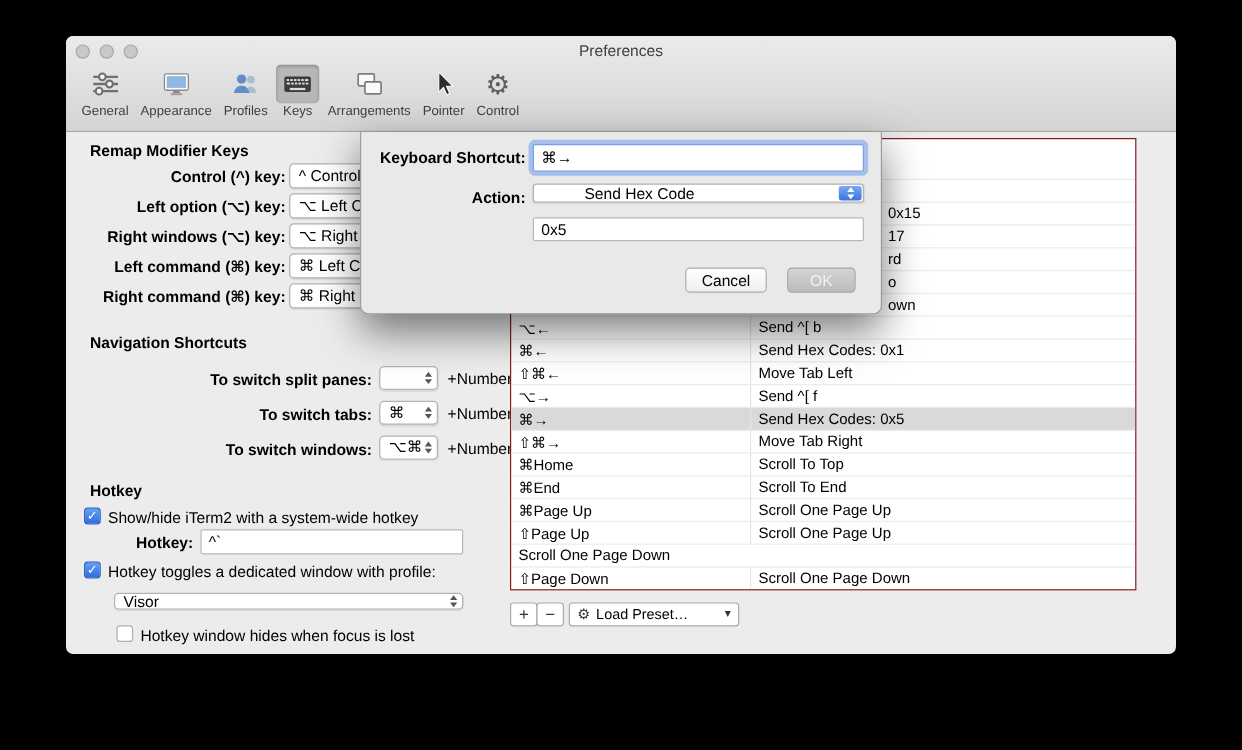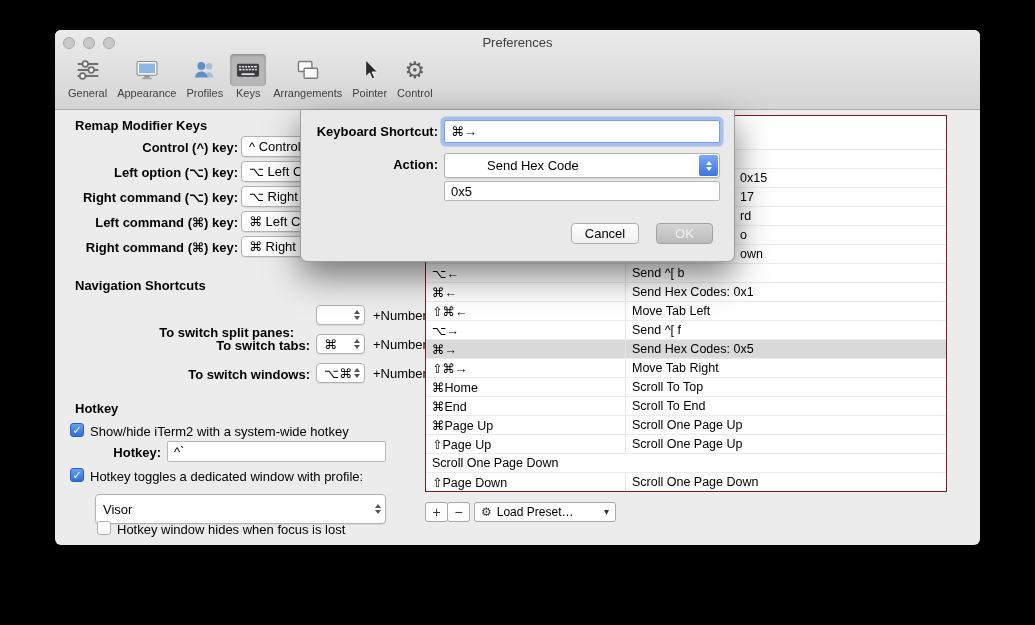--- a/index.html
+++ b/index.html
@@ -86,21 +86,21 @@
   .sheet {
     position: absolute; left: 245px; top: 80px; width: 435px; height: 152px;
     background: #e9e9e9; border: 1px solid #9d9d9d; border-top: none;
     border-radius: 0 0 7px 7px; box-shadow: 0 14px 34px rgba(0,0,0,.5); z-index: 20;
   }
   .sheet .flabel { position: absolute; }
   .kfield {
     left: 143px; top: 10px; width: 276px; height: 23px;
     border: 1px solid #74a0ee; box-shadow: 0 0 0 3.5px rgba(100,150,240,.5);
   }
-  .action-pop { left: 143px; top: 43px; width: 276px; height: 25px; padding-right: 26px; border-radius: 3px; padding-left: 42px; }
+  .action-pop { left: 143px; top: 43px; width: 276px; height: 16px; padding-right: 26px; border-radius: 3px; padding-left: 42px; }
   .bluebox {
     position: absolute; right: 1px; top: 1px; bottom: 1px; width: 19px; border-radius: 2px;
     background: linear-gradient(#7aa9f8, #3d74e0);
     display: flex; flex-direction: column; align-items: center; justify-content: center; gap: 2px;
   }
   .bluebox .tri.up { border-bottom-color: #fff; }
   .bluebox .tri.dn { border-top-color: #fff; }
   .pfield { left: 143px; top: 71px; width: 276px; height: 20px; }
   .btn {
     position: absolute; top: 113px; height: 21px; border-radius: 4px; font-size: 13px;
@@ -224,21 +224,21 @@
 
   <div class="flabel" style="left:20px; width:163px; top:135px;">Left option (⌥) key:</div>
   <div class="select" style="left:186px; top:131px; width:152px; height:21px;">
     <span>⌥ Left Option</span>
     <span class="ud">
         <i class="tri up"></i>
         <i class="tri dn"></i>
       </span>
   </div>
 
-  <div class="flabel" style="left:20px; width:163px; top:160px;">Right command (⌥) key:</div>
+  <div class="flabel" style="left:20px; width:163px; top:160px;">Right windows (⌥) key:</div>
   <div class="select" style="left:186px; top:156px; width:152px; height:21px;">
     <span>⌥ Right Option</span>
     <span class="ud">
         <i class="tri up"></i>
         <i class="tri dn"></i>
       </span>
   </div>
 
   <div class="flabel" style="left:20px; width:163px; top:185px;">Left command (⌘) key:</div>
   <div class="select" style="left:186px; top:181px; width:152px; height:21px;">
@@ -253,21 +253,21 @@
   <div class="select" style="left:186px; top:206px; width:152px; height:21px;">
     <span>⌘ Right Command</span>
     <span class="ud">
         <i class="tri up"></i>
         <i class="tri dn"></i>
       </span>
   </div>
 
   <div class="sec" style="left:20px; top:248px;">Navigation Shortcuts</div>
 
-  <div class="flabel" style="left:4px; width:235px; top:279px;margin-top:16px;">To switch split panes:</div>
+  <div class="flabel" style="left:20px; width:235px; top:279px;">To switch split panes:</div>
   <div class="select" style="left:261px; top:275px; width:49px; height:20px;">
     <span></span>
     <span class="ud">
         <i class="tri up"></i>
         <i class="tri dn"></i>
       </span>
   </div>
   <div class="plain" style="left:318px; top:278px;">+Number</div>
 
   <div class="flabel" style="left:20px; width:235px; top:308px;">To switch tabs:</div>
@@ -300,21 +300,21 @@
   <div class="flabel" style="left:20px; width:86px; top:415px;">Hotkey:</div>
   <div class="tfield" style="left:112px; top:411px; width:219px; height:21px;">
     <span>^`</span>
   </div>
 
   <span class="cb on" style="left:15px; top:438px;">
     <i class="chk">✓</i>
   </span>
   <div class="plain" style="left:35px; top:439px;">Hotkey toggles a dedicated window with profile:</div>
 
-  <div class="select" style="left:40px; top:464px; width:291px; height:30px;">
+  <div class="select" style="left:40px; top:464px; width:291px; height:14px;">
     <span>Visor</span>
     <span class="ud">
         <i class="tri up"></i>
         <i class="tri dn"></i>
       </span>
   </div>
 
   <span class="cb" style="left:42px; top:491px;"></span>
   <div class="plain" style="left:62px; top:492px;">Hotkey window hides when focus is lost</div>
 

